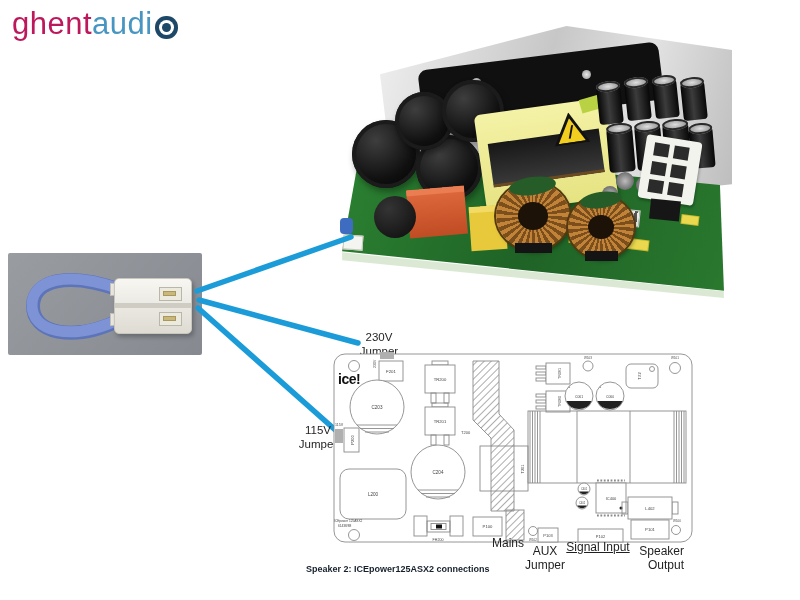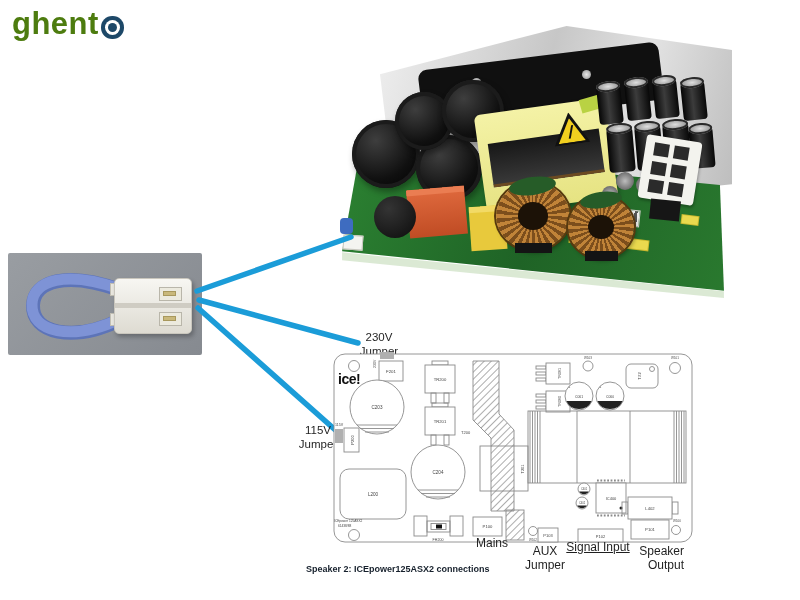--- a/index.html
+++ b/index.html
@@ -2,21 +2,21 @@
 <html><head>
 <meta charset="utf-8">
 <style>
   html,body{margin:0;padding:0;background:#fff;}
   #page{position:relative;width:800px;height:600px;background:#fff;overflow:hidden;
         font-family:"Liberation Sans",sans-serif;color:#1f1f1f;}
   .abs{position:absolute;}
 
   
   .brand{left:12px;top:6px;font-size:31px;letter-spacing:.5px;display:flex;align-items:center;}
-  .brand .p1{color:#4d7c0f;font-weight:700;}
+  .brand .p1{color:#be185d;font-weight:400;}
   .brand .p2{color:#4795c1;font-weight:500;}
   .bullseye{display:inline-block;width:9px;height:9px;border-radius:50%;background:#1d4868;
             box-shadow:0 0 0 3px #fff,0 0 0 7px #1d4868;margin-left:9px;margin-top:6px;}
 
   
   .note{font-size:11.5px;line-height:1.2;text-align:center;color:#1f1f1f;}
   .portlabel{font-size:12px;line-height:1.15;text-align:center;color:#1f1f1f;}
   .caption{font-size:9px;font-weight:700;color:#16202c;}
 
   
@@ -89,20 +89,21 @@
   .dlf{stroke:#8a8a8a;fill:#fff;stroke-width:.9;}
   .dtxt{fill:#444;font-family:"Liberation Sans",sans-serif;}
   .ice{fill:#111;font-weight:700;font-size:14px;letter-spacing:-.5px;}
 </style>
 </head>
 <body>
 <div id="page">
 
   <div class="abs brand">
     <span class="p1">ghent</span>
+      <span class="p2">audi</span>
       <span class="bullseye"></span>
   </div>
 
   <div class="abs board-photo">
     <div class="heatsink"></div>
     <div class="capsback"></div>
     <div class="screw" style="left:142px;top:58px;"></div>
     <div class="screw" style="left:252px;top:50px;"></div>
     <div class="pcb"></div>
     <div class="pcb-edge"></div>
@@ -334,20 +335,20 @@
     <rect class="dlf" x="301" y="168" width="38" height="19" stroke-width="1.2"></rect>
     <text class="dtxt" font-size="4.2" text-anchor="middle" x="320" y="179">P101</text>
     <circle class="dl" cx="346" cy="178" r="4.5"></circle>
     <text class="dtxt" font-size="3" text-anchor="middle" x="347" y="170">W100</text>
     <rect class="dlf" x="248" y="177" width="45" height="13" stroke-width="1.6"></rect>
     <text class="dtxt" font-size="4" text-anchor="middle" x="270.5" y="185.5">P102</text>
     <rect class="dlf" x="208" y="176" width="20" height="14" stroke-width="1.4"></rect>
     <text class="dtxt" font-size="4" text-anchor="middle" x="218" y="185">P103</text>
   </svg>
 
-  <div class="abs portlabel" style="left:460px;top:537px;width:64px;">Mains</div>
+  <div class="abs portlabel" style="left:460px;top:537px;width:64px;text-align:right;">Mains</div>
   <div class="abs portlabel" style="left:518px;top:545px;width:54px;">AUX Jumper</div>
   <div class="abs portlabel" style="left:554px;top:541px;width:88px;text-decoration:underline;">Signal Input</div>
   <div class="abs portlabel" style="left:618px;top:545px;width:66px;text-align:right;">Speaker Output</div>
 
   <div class="abs caption" style="left:306px;top:564px;">Speaker 2: ICEpower125ASX2 connections</div>
 
 </div>
 
 </body></html>

